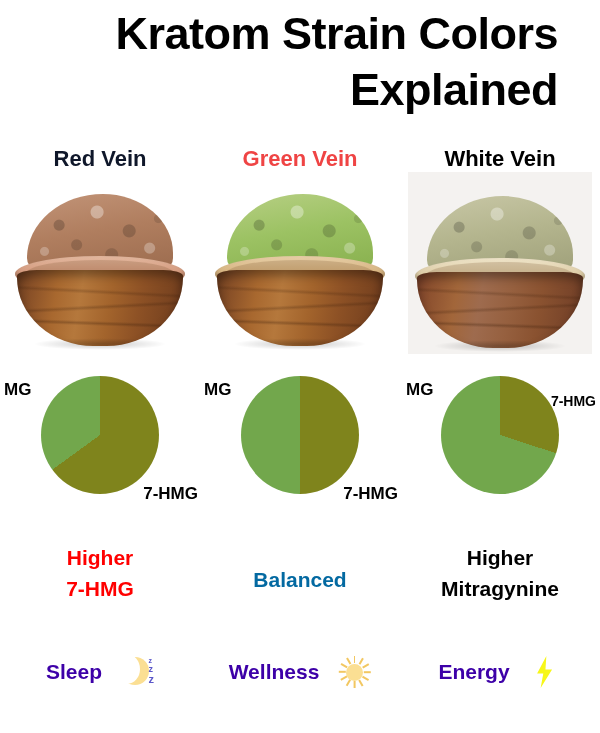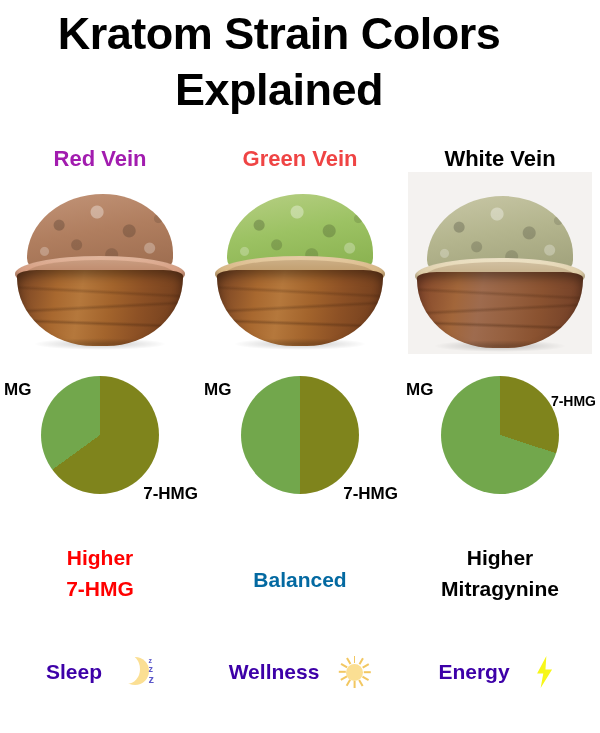--- a/index.html
+++ b/index.html
@@ -15,21 +15,21 @@
     font-family: "Liberation Sans", sans-serif;
     color: #000000;
   }
 
   
   #title-block {
     position: absolute;
     top: 6px;
     left: 0;
     width: 558px;
-    text-align: center;
+    text-align: right;
   }
   .title-line {
     font-size: 45px;
     font-weight: bold;
     line-height: 56px;
     letter-spacing: -0.5px;
     color: #000;
   }
 
   
@@ -46,21 +46,21 @@
   
   .vein-heading {
     position: absolute;
     top: 146px;
     width: 200px;
     text-align: center;
     font-size: 22px;
     font-weight: bold;
     line-height: 26px;
   }
-  #heading-red   { color: #a21caf; }
+  #heading-red   { color: #0f172a; }
   #heading-green { color: #ef4444; }
   #heading-white { color: #000000; }
 
   
   .bowl-frame {
     position: absolute;
     top: 180px;
     left: 8px;
     width: 184px;
     height: 172px;

